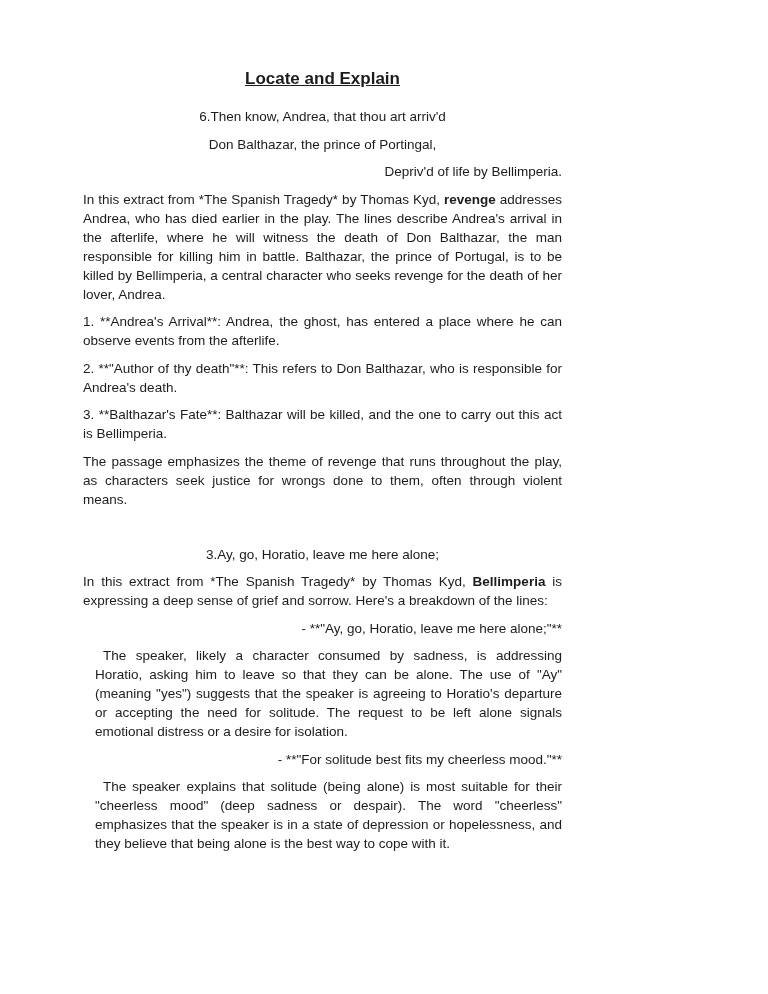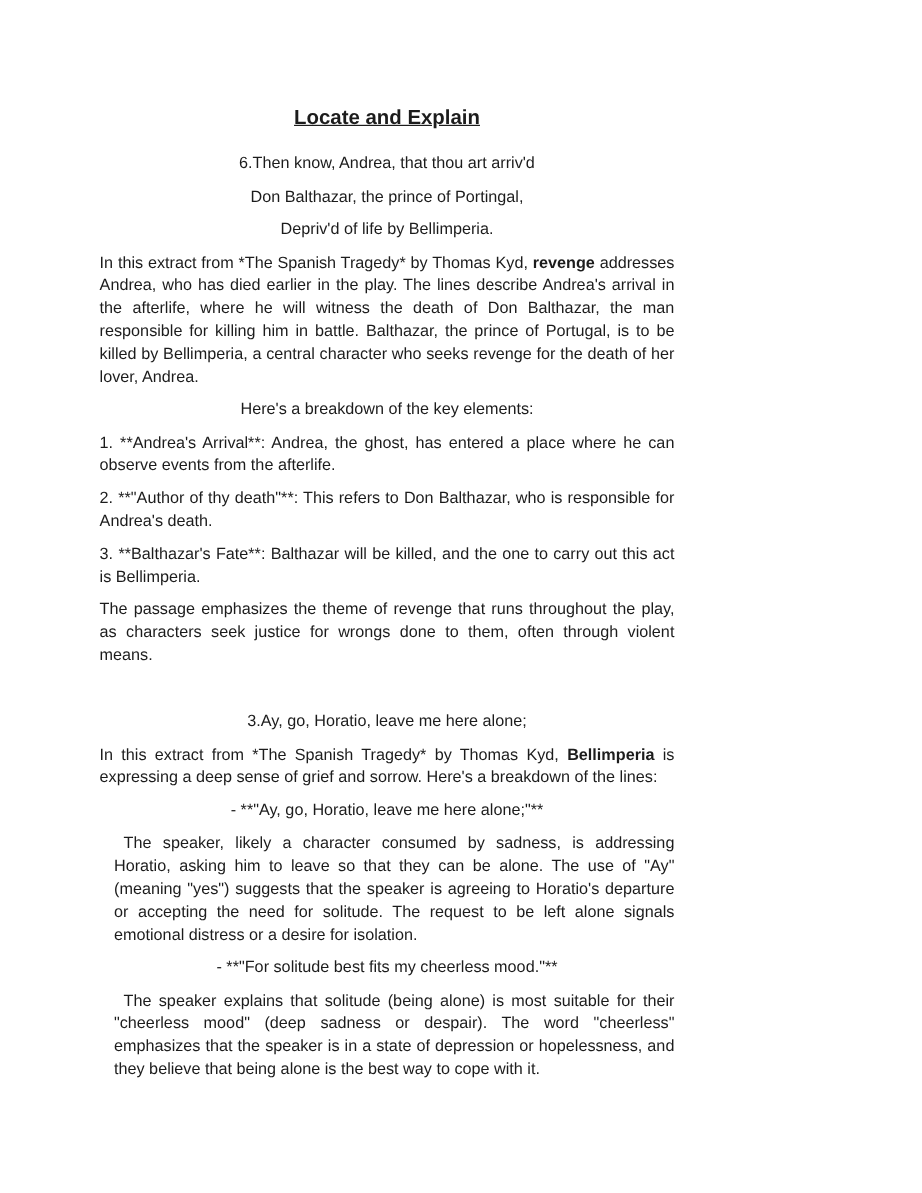--- a/index.html
+++ b/index.html
@@ -6,21 +6,21 @@
     margin: 0;
     padding: 0;
     background: #ffffff;
   }
   .page {
     position: relative;
     box-sizing: border-box;
     width: 643px;
     height: 994px;
     background: #ffffff;
-    padding: 88px 81px 0 83px;
+    padding: 69px 81px 0 83px;
     font-family: "Liberation Sans", "DejaVu Sans", sans-serif;
     font-size: 13.5px;
     line-height: 19px;
     color: #1c1c1c;
     overflow: hidden;
   }
   .doc-title {
     font-size: 17px;
     line-height: 20px;
     font-weight: bold;
@@ -28,21 +28,21 @@
     text-align: center;
     margin: 0 0 18px 0;
   }
   p {
     margin: 0 0 8.5px 0;
   }
   .center-line {
     text-align: center;
   }
   .left-line {
-    text-align: center;
+    text-align: right;
   }
   .body-par {
     text-align: justify;
   }
   .indent-first {
     text-indent: 8px;
     margin-left: 12px;
   }
   .blank-line {
     height: 19px;
@@ -56,21 +56,20 @@
 <div class="page">
 
   <h1 class="doc-title">Locate and Explain</h1>
 
   <p class="center-line">6.Then know, Andrea, that thou art arriv'd</p>
   <p class="center-line">Don Balthazar, the prince of Portingal,</p>
   <p class="left-line">Depriv'd of life by Bellimperia.</p>
 
   <p class="body-par"><span>In this extract from *The Spanish Tragedy* by Thomas Kyd, </span><strong>revenge</strong><span> addresses Andrea, who has died earlier in the play. The lines describe Andrea's arrival in the afterlife, where he will witness the death of Don Balthazar, the man responsible for killing him in battle. Balthazar, the prince of Portugal, is to be killed by Bellimperia, a central character who seeks revenge for the death of her lover, Andrea.</span></p>
 
-  <p class="left-line">Here's a breakdown of the key elements:</p>
 
   <p class="body-par">1. **Andrea's Arrival**: Andrea, the ghost, has entered a place where he can observe events from the afterlife.</p>
   <p class="body-par">2. **"Author of thy death"**: This refers to Don Balthazar, who is responsible for Andrea's death.</p>
   <p class="body-par">3. **Balthazar's Fate**: Balthazar will be killed, and the one to carry out this act is Bellimperia.</p>
 
   <p class="body-par">The passage emphasizes the theme of revenge that runs throughout the play, as characters seek justice for wrongs done to them, often through violent means.</p>
 
   <div class="blank-line"></div>
 
   <p class="center-line">3.Ay, go, Horatio, leave me here alone;</p>

